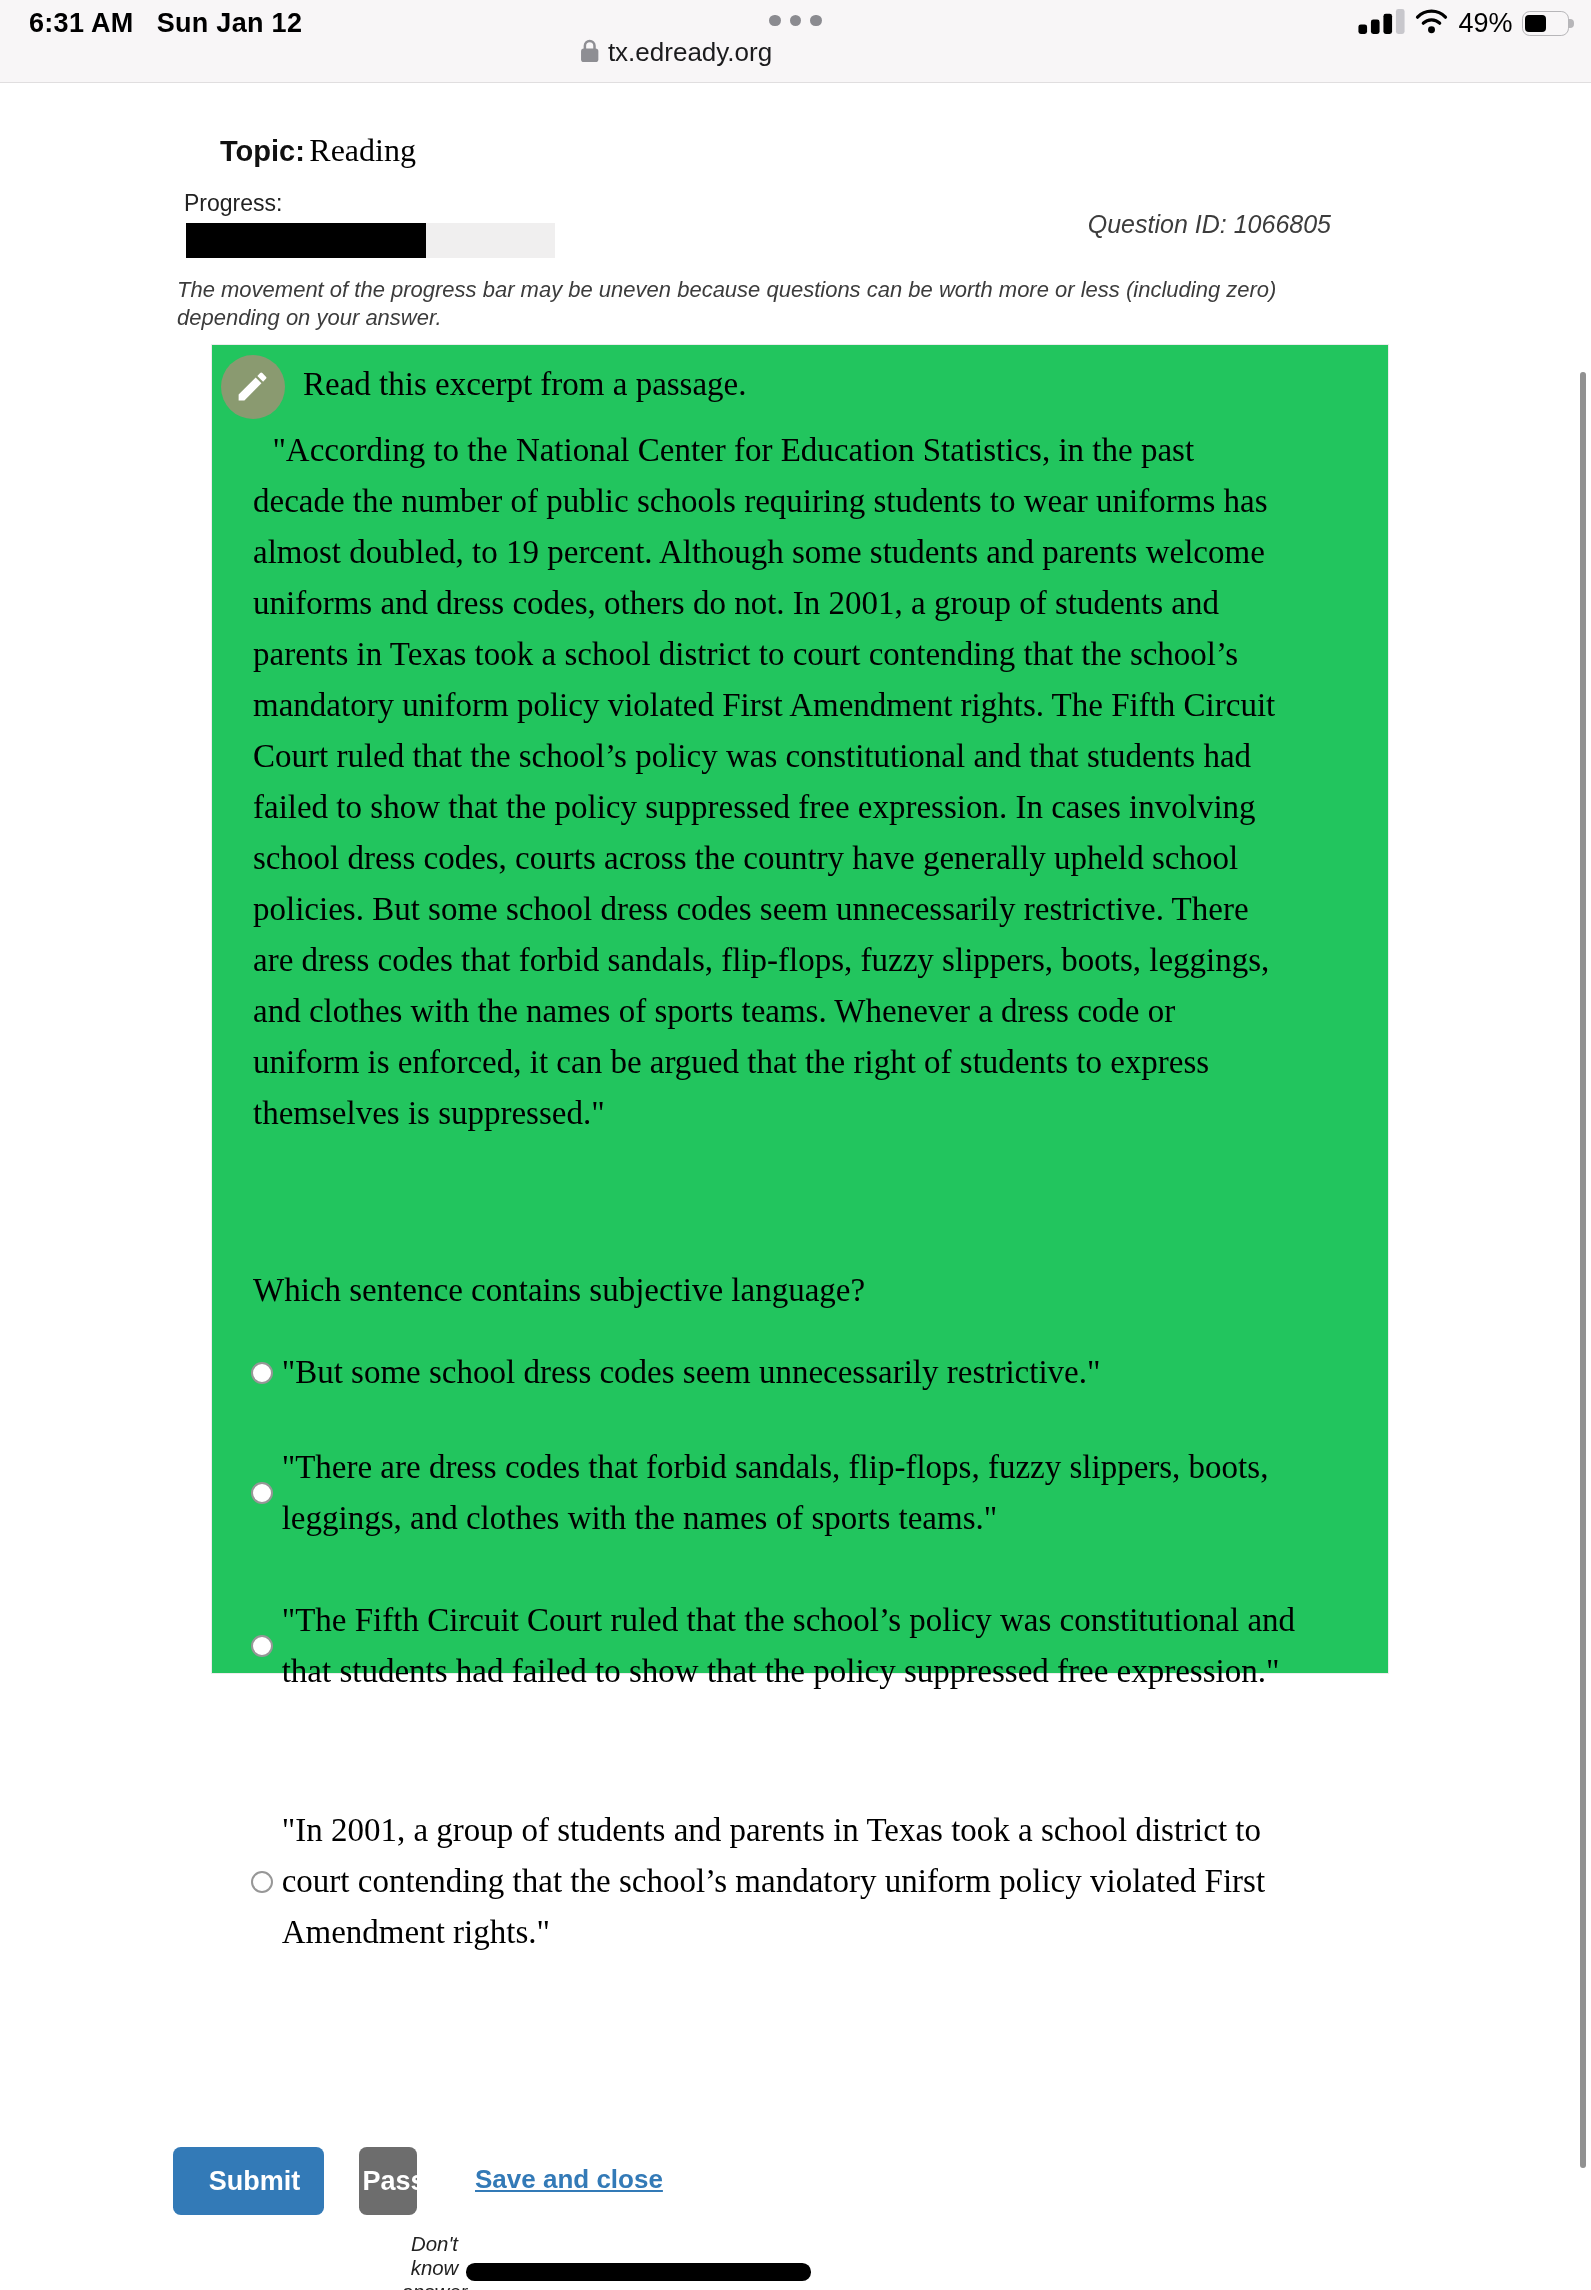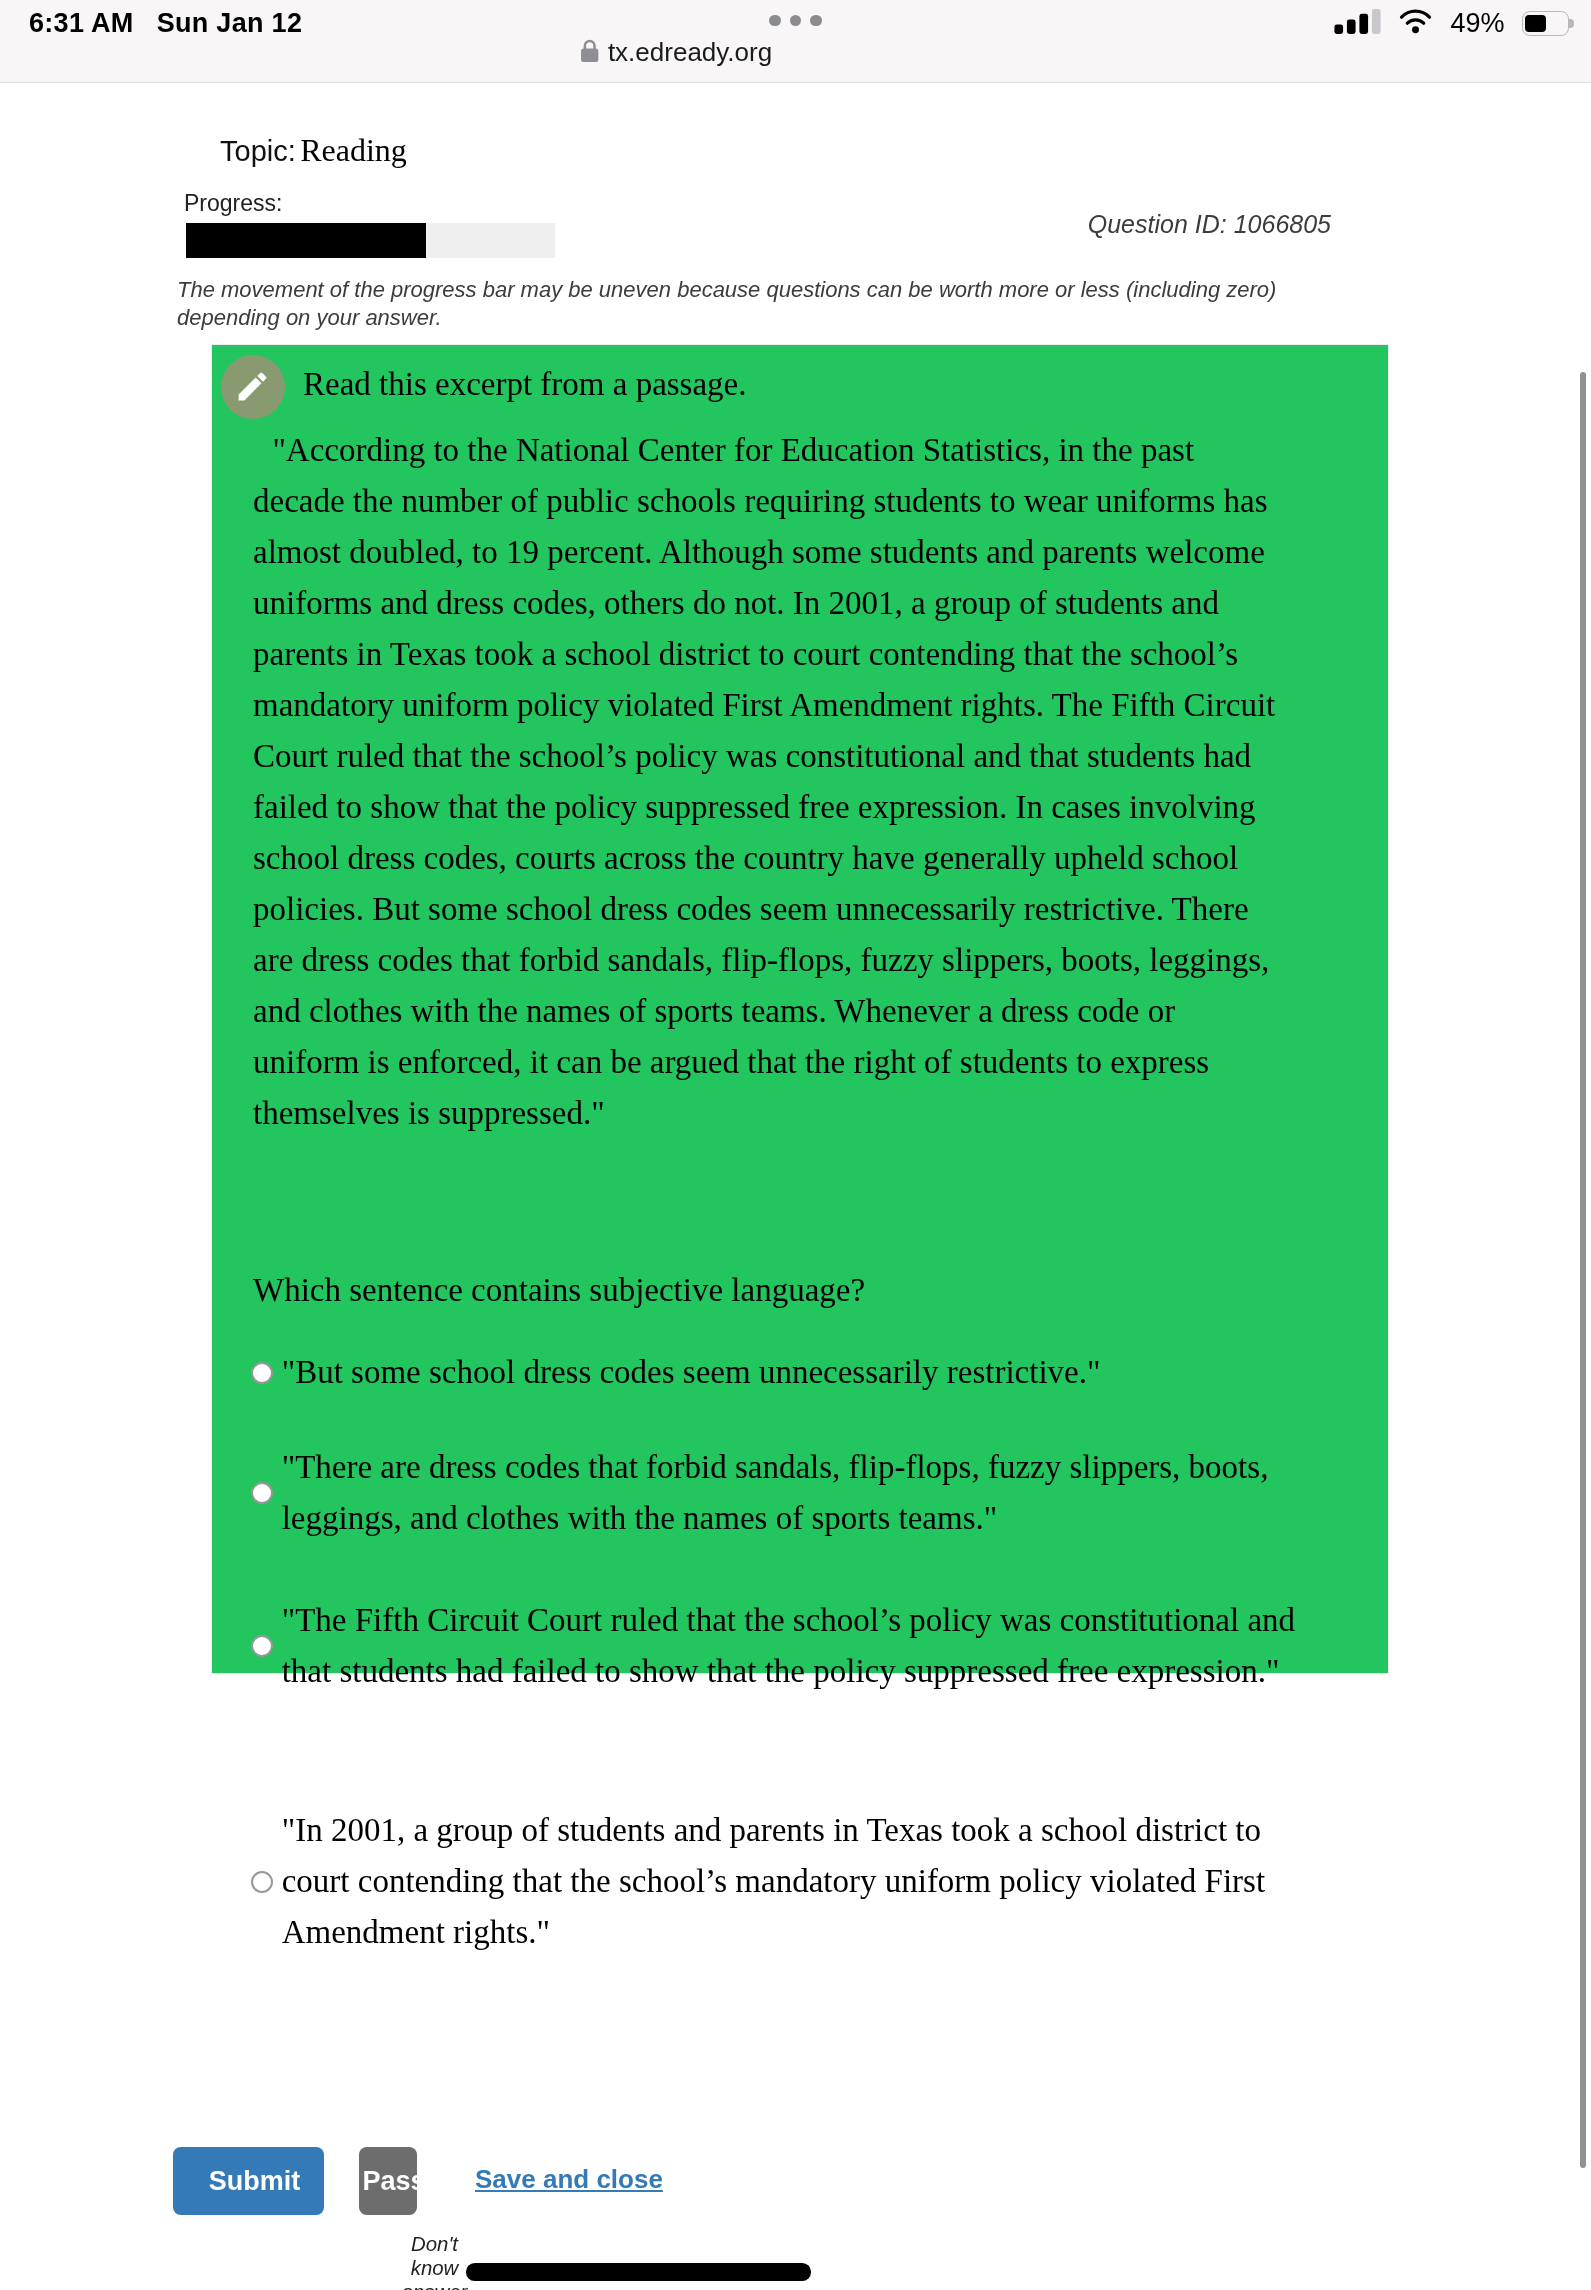--- a/index.html
+++ b/index.html
@@ -13,39 +13,39 @@
     position:absolute; left:0; top:0; width:1591px; height:83px;
     background:#f8f6f7; border-bottom:1.9px solid #e0dedf;
   }
   .sb-left {
     position:absolute; left:29px; top:7.8px; font-size:27px; font-weight:600;
     letter-spacing:0.3px; color:#000;text-align:right;
   }
   .sb-left .date { margin-left:23px; font-weight:600; }
   .sb-right {
     position:absolute; right:17.5px; top:7.8px; height:31px;
-    display:flex; align-items:center; gap:17px;
+    display:flex; align-items:center; gap:9px;
   }
   .battery-pct { font-size:27px; color:#000; }
   .battery { position:relative; width:52px; height:25px; }
   .battery .shell { position:absolute; left:0; top:0; width:47px; height:25px;
     border:1.9px solid #b7b6b9; border-radius:7.8px; }
   .battery .fill { position:absolute; left:3.9px; top:3.9px; width:20.4px; height:17.5px;
     background:#000; border-radius:3.9px; }
   .battery .tip { position:absolute; right:0; top:7.8px; width:4.9px; height:9.7px;
     background:#b7b6b9; border-radius:0 3.9px 3.9px 0; }
   .tabdots { position:absolute; left:0; top:14.6px; width:1591px; display:flex;
     justify-content:center; gap:8.7px; }
   .tabdots i { width:11.6px; height:11.6px; border-radius:50%; background:#8b8b90; }
   .urlrow { position:absolute; left:0; top:37px; width:1352px; display:flex;
     justify-content:center; align-items:center; gap:8.7px; }
   .urlrow .url { font-size:26px; color:#1b1b1d; }
   
   .topic { position:absolute; left:220px; top:132px; }
-  .topic .t-label { font-weight:normal; font-size:29px; color:#111; }
+  .topic .t-label { font-weight:bold; font-size:29px; color:#111; }
   .topic .t-value { font-family:"Liberation Serif", serif; font-size:32px; color:#000; }
   .progress-label { position:absolute; left:184px; top:190px; font-size:23px; color:#222; }
   .progress-track { position:absolute; left:186px; top:223px; width:369px; height:35px;
     background:#f0efef; }
   .progress-fill { height:100%; background:#000; }
   .question-id { position:absolute; right:260px; top:210px; font-size:25px;
     font-style:italic; color:#3c3c3c; }
   .note { position:absolute; left:177px; top:276px; width:1140px; font-size:22px;
     font-style:italic; color:#3c3c3c; line-height:28px; }
   

